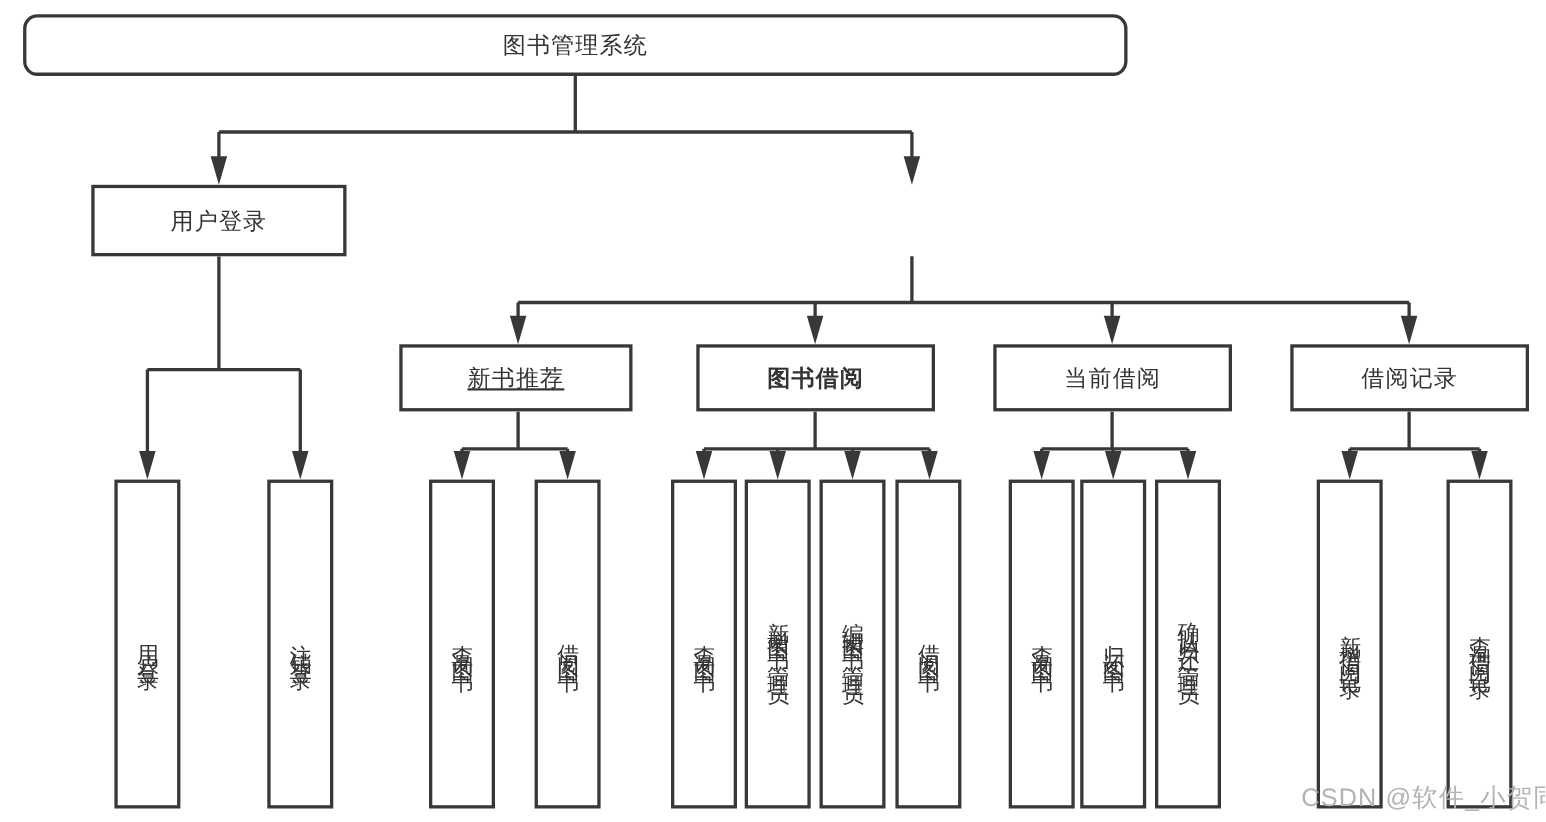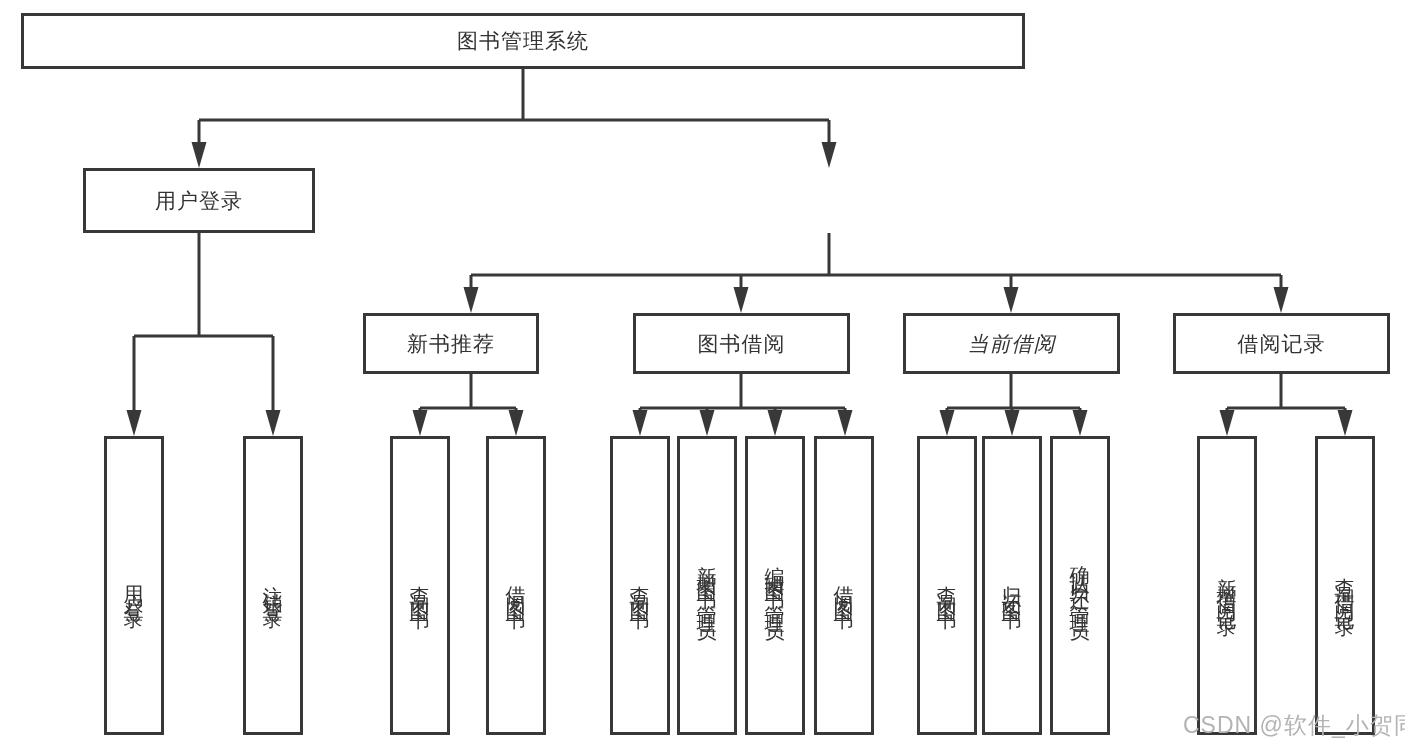--- a/index.html
+++ b/index.html
@@ -74,27 +74,27 @@
     <use href="#arrowhead" transform="translate(707,436)"></use>
     <use href="#arrowhead" transform="translate(775,436)"></use>
     <use href="#arrowhead" transform="translate(845,436)"></use>
     <use href="#arrowhead" transform="translate(947,436)"></use>
     <use href="#arrowhead" transform="translate(1012,436)"></use>
     <use href="#arrowhead" transform="translate(1080,436)"></use>
     <use href="#arrowhead" transform="translate(1227,436)"></use>
     <use href="#arrowhead" transform="translate(1345,436)"></use>
   </svg>
 
-  <div class="box" style="left:21px;top:13px;width:1004px;height:56px;">图书管理系统</div>
+  <div class="box" style="left:21px;top:13px;width:1004px;height:56px;border-radius:13px;">图书管理系统</div>
 
   <div class="box" style="left:83px;top:168px;width:232px;height:65px;">用户登录</div>
 
-  <div class="box" style="left:363px;top:313px;width:176px;height:61px;">新书推荐</div>
-  <div class="box" style="left:633px;top:313px;width:217px;height:61px;">图书借阅</div>
-  <div class="box" style="left:903px;top:313px;width:217px;height:61px;font-style:italic;">当前借阅</div>
+  <div class="box" style="left:363px;top:313px;width:212px;height:61px;text-decoration:underline;">新书推荐</div>
+  <div class="box" style="left:633px;top:313px;width:217px;height:61px;font-weight:bold;">图书借阅</div>
+  <div class="box" style="left:903px;top:313px;width:217px;height:61px;">当前借阅</div>
   <div class="box" style="left:1173px;top:313px;width:217px;height:61px;">借阅记录</div>
 
   <div class="box leaf" style="left:104px;">
     <span class="vtext">用户登录</span>
   </div>
   <div class="box leaf" style="left:243px;">
     <span class="vtext">注销登录</span>
   </div>
   <div class="box leaf" style="left:390px;">
     <span class="vtext">查询图书</span>

